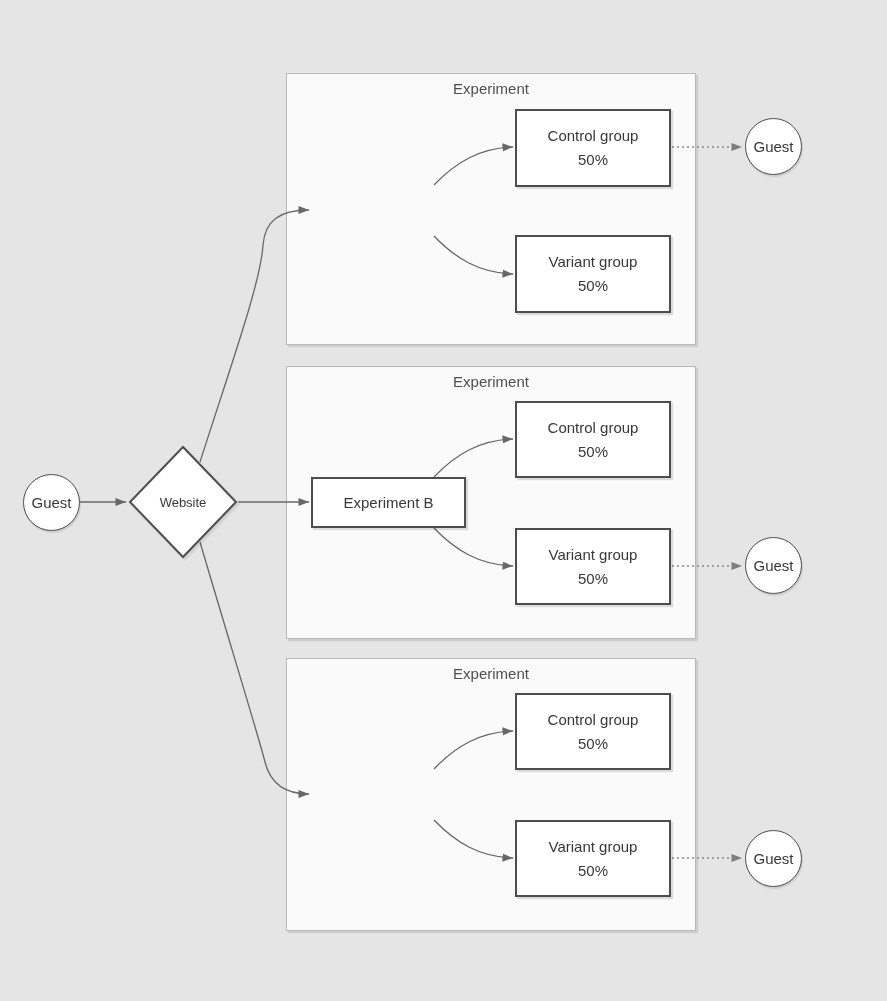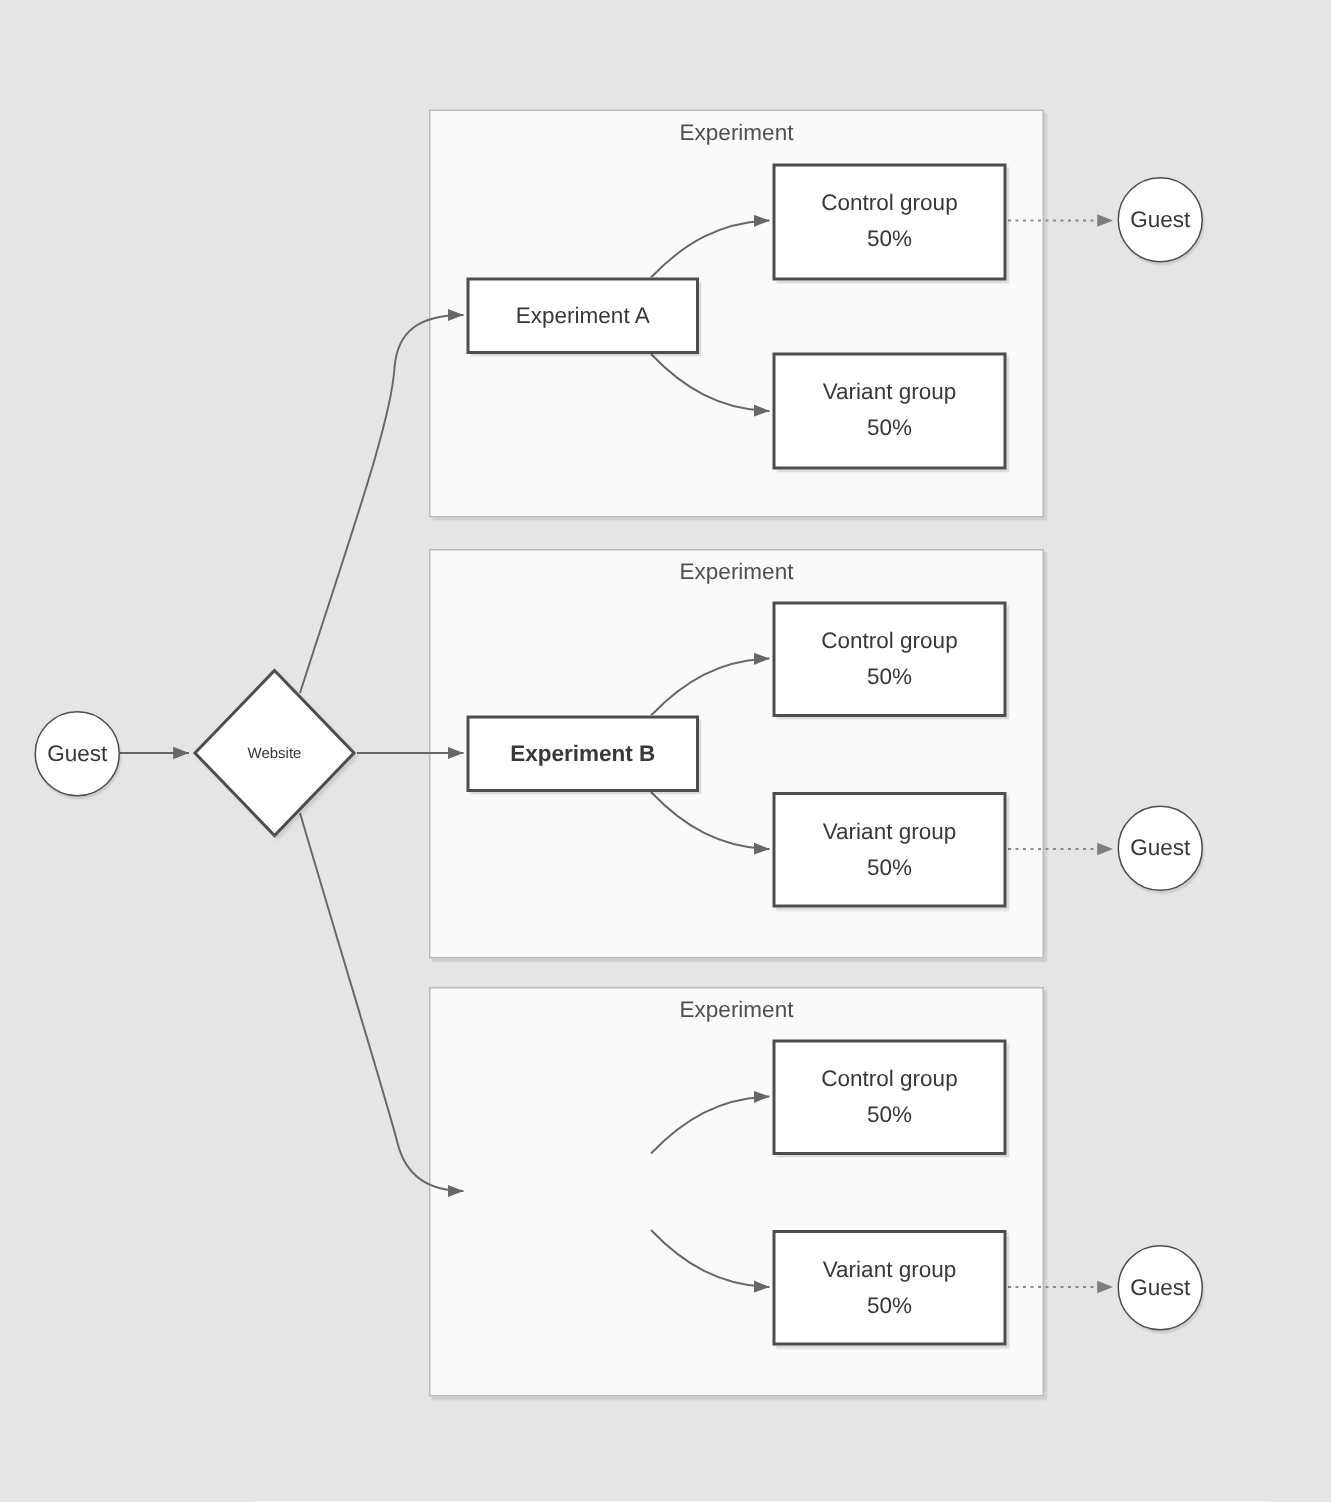--- a/index.html
+++ b/index.html
@@ -33,21 +33,21 @@
     width:57px;height:57px;border-radius:50%;border-width:1.5px;
     box-shadow:1px 2px 1px rgba(0,0,0,0.10);
     text-align:right;
   }
   .diamond-wrap{position:absolute;left:127px;top:444px;width:112px;height:116px;z-index:3;}
   .diamond-wrap svg{display:block;filter:drop-shadow(2px 2px 1px rgba(0,0,0,0.10));}
   .diamond-wrap polygon{fill:#ffffff;stroke:#4d4d4d;stroke-width:2;}
   .diamond-label{
     position:absolute;left:0;top:0;width:100%;height:100%;
     display:flex;align-items:center;justify-content:center;
-    font-size:10px;color:#383838;
+    font-size:13px;color:#383838;
   }
 </style>
 </head>
 <body>
 
 <div class="canvas">
 
   <div class="container" style="top:73px;">
     <div class="container-title">Experiment</div>
   </div>
@@ -92,36 +92,33 @@
     <div>Guest</div>
   </div>
 
   <div class="diamond-wrap">
     <svg width="112" height="116" viewBox="0 0 112 116">
       <polygon points="56,3 109,58 56,113 3,58"></polygon>
     </svg>
     <div class="diamond-label">Website</div>
   </div>
 
-  <div class="node" style="left:311px;top:185px;width:155px;height:51px;">
-    <div>Experiment A</div>
-  </div>
   <div class="node" style="left:515px;top:109px;width:156px;height:78px;">
     <div>Control group</div>
     <div>50%</div>
   </div>
   <div class="node" style="left:515px;top:235px;width:156px;height:78px;">
     <div>Variant group</div>
     <div>50%</div>
   </div>
   <div class="node circle" style="left:745px;top:118px;">
     <div>Guest</div>
   </div>
 
-  <div class="node" style="left:311px;top:477px;width:155px;height:51px;font-weight:bold;">
+  <div class="node" style="left:311px;top:477px;width:155px;height:51px;">
     <div>Experiment B</div>
   </div>
   <div class="node" style="left:515px;top:401px;width:156px;height:77px;">
     <div>Control group</div>
     <div>50%</div>
   </div>
   <div class="node" style="left:515px;top:528px;width:156px;height:77px;">
     <div>Variant group</div>
     <div>50%</div>
   </div>

